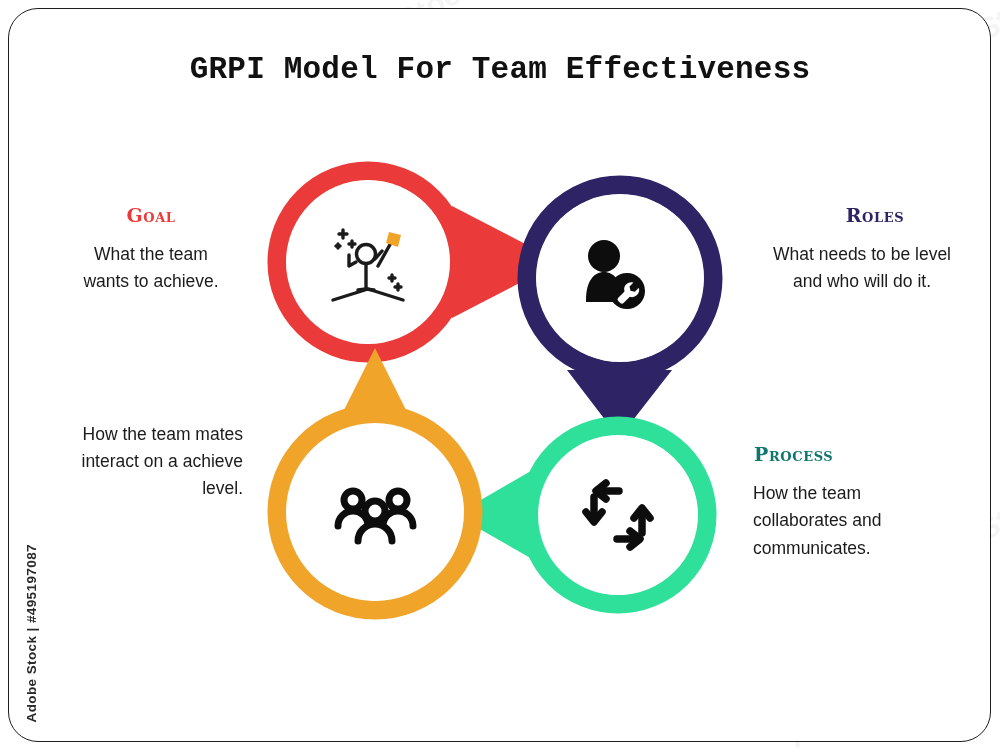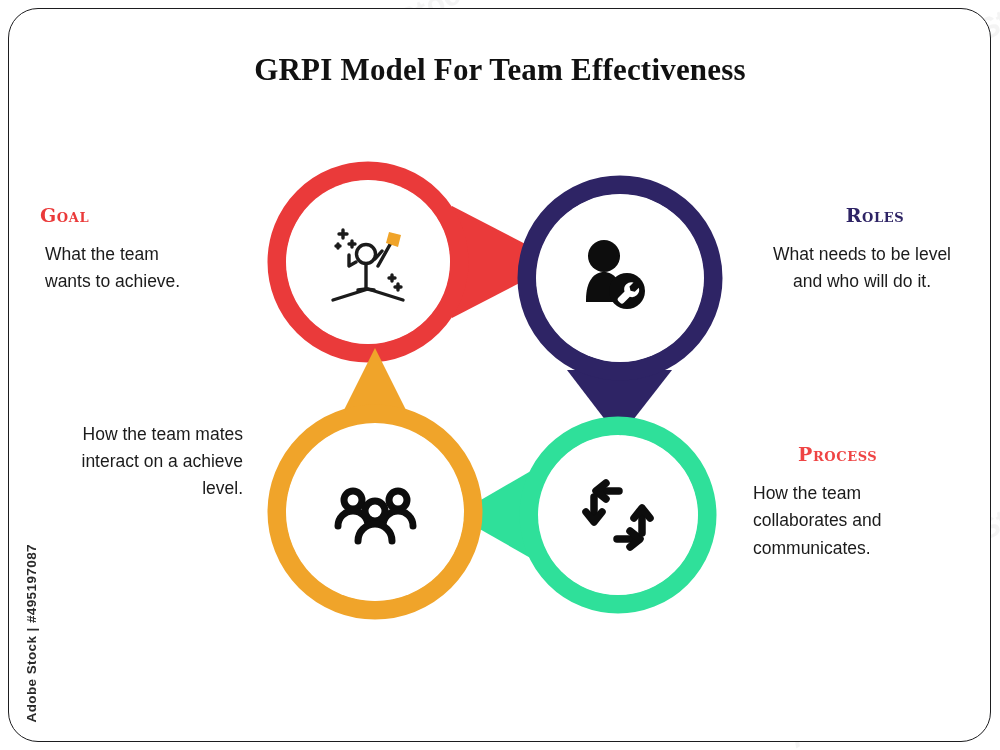--- a/index.html
+++ b/index.html
@@ -30,21 +30,21 @@
     background: #ffffff;
   }
 
   
   #diagram-title {
     position: absolute;
     left: 0;
     top: 52px;
     width: 1000px;
     text-align: center;
-    font-family: Liberation Serif, serif;
+    font-family: Liberation Mono, monospace;
     font-weight: 700;
     font-size: 31px;
     letter-spacing: 0.2px;
     color: #111111;
     white-space: nowrap;
   }
 
   
   #cycle-canvas {
     position: absolute;
@@ -70,31 +70,31 @@
   }
   .node-body {
     font-family: "Liberation Sans", sans-serif;
     font-size: 17.5px;
     line-height: 1.55;
     color: #1b1b1b;
     margin: 5px;
     white-space: pre-line;
   }
 
-  #goal-text      { left: 40px;  top: 203px; width: 222px; text-align: left; }
+  #goal-text      { left: 40px;  top: 203px; width: 222px; text-align: center; }
   #goal-text .node-heading   { color: #ea3a3a; }
 
   #roles-text     { left: 742px; top: 203px; width: 240px; text-align: center; }
   #roles-text .node-heading  { color: #2e2465; padding-left: 26px; }
 
   #ipr-text       { left: 38px;  top: 416px; width: 210px; text-align: right; }
   #ipr-text .node-heading    { color: #f0a42a; }
 
   #process-text   { left: 748px; top: 442px; width: 230px; text-align: left; }
-  #process-text .node-heading{ color: #ef4444; padding-left: 6px; margin-left: 44px; }
+  #process-text .node-heading{ color: #0f766e; padding-left: 6px; }
 
   
   #stock-watermark {
     position: absolute;
     left: -84px;
     top: 600px;
     width: 230px;
     transform: rotate(-90deg);
     transform-origin: center center;
     font-family: "Liberation Sans", sans-serif;

